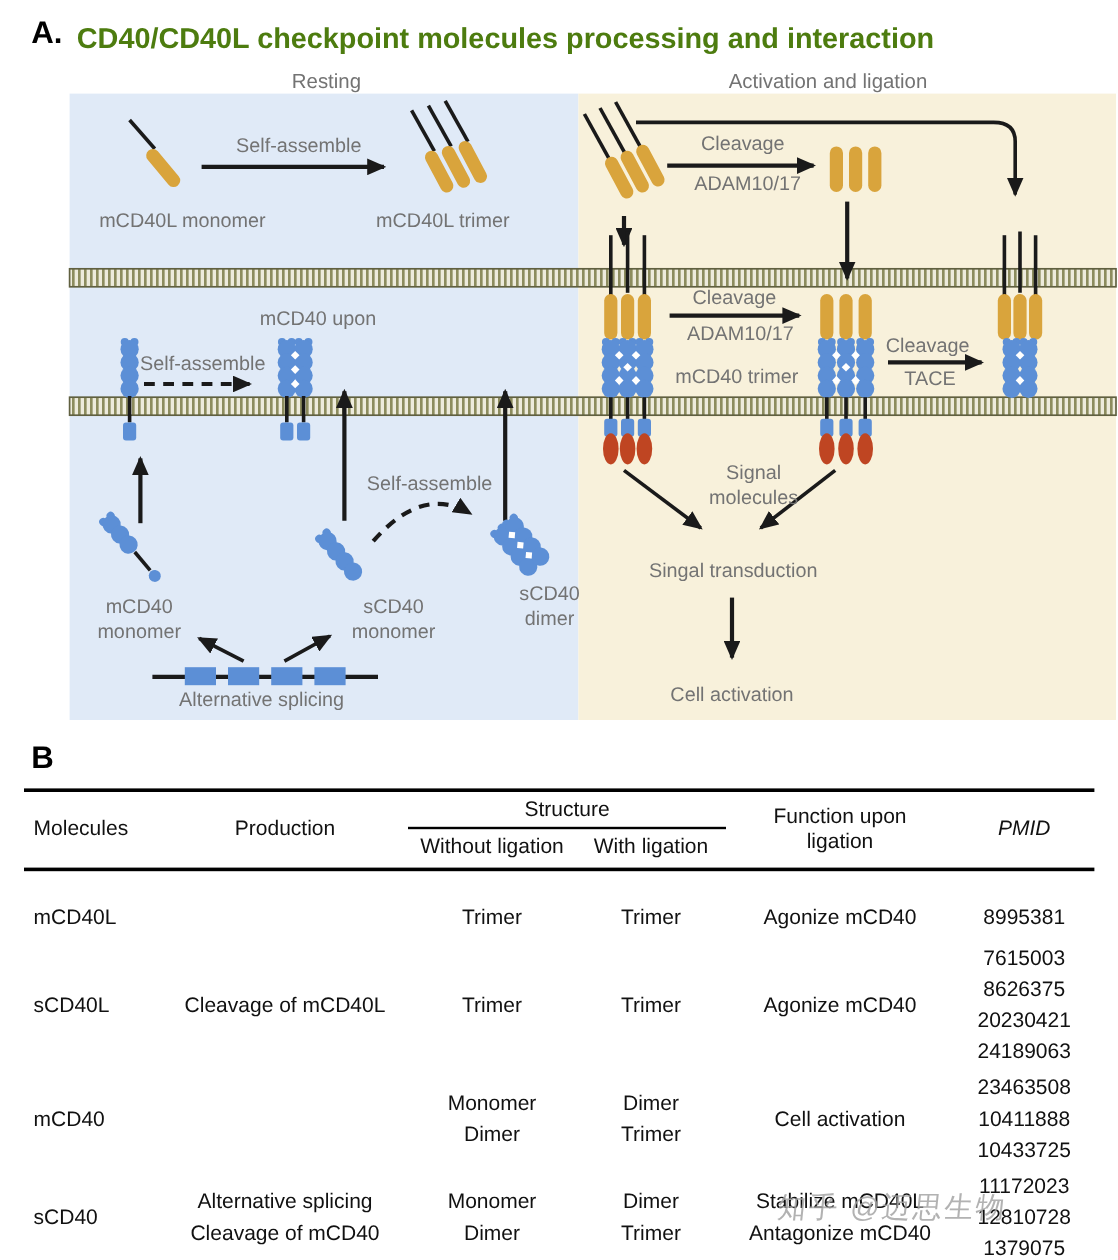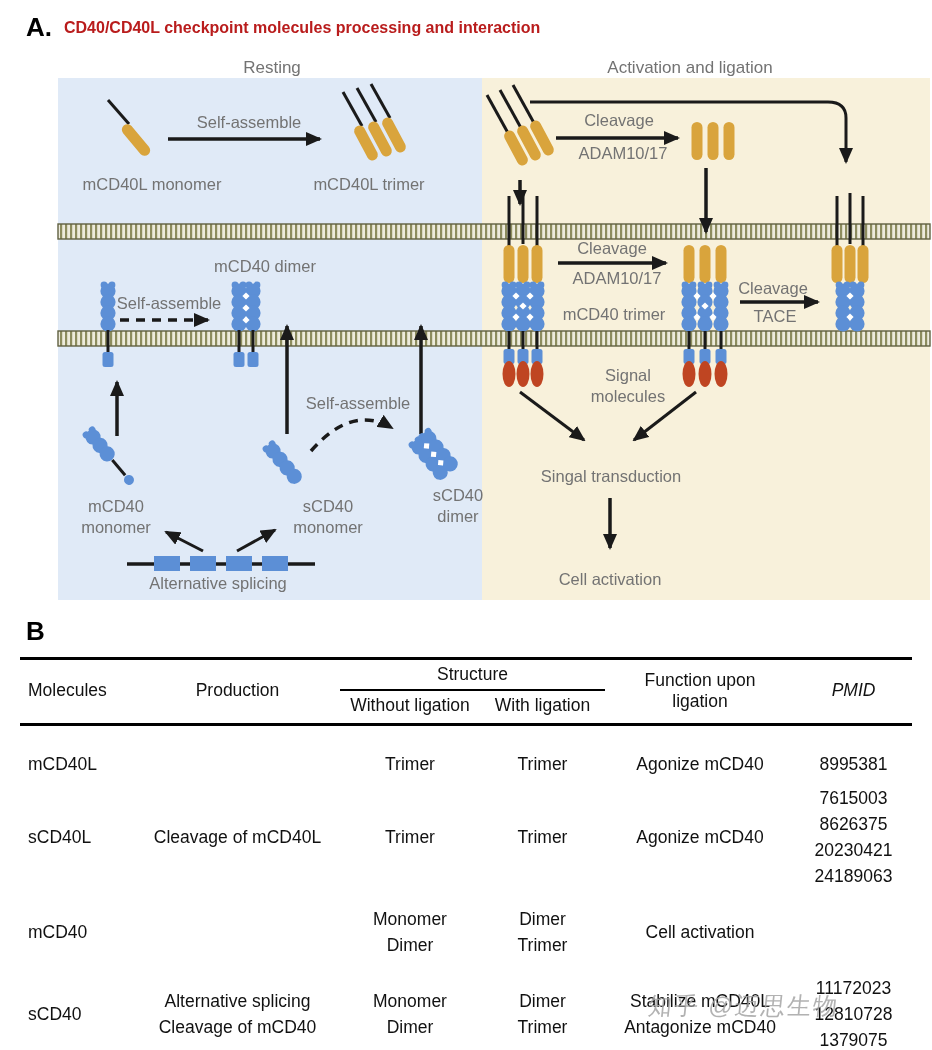--- a/index.html
+++ b/index.html
@@ -3,21 +3,21 @@
 <meta charset="utf-8">
 <style>
   html,body{margin:0;padding:0;background:#fff;}
   #page{position:relative;width:932px;height:1050px;background:#fff;overflow:hidden;
         font-family:"Liberation Sans",sans-serif;color:#111;}
   svg{position:absolute;left:0;top:0;pointer-events:none;}
   .lbl{position:absolute;transform:translateX(-50%);white-space:nowrap;
        font-size:16.5px;color:#737373;text-align:center;line-height:1.25;}
   .region{font-size:17px;}
   .panel-label{position:absolute;font-weight:bold;font-size:26px;color:#000;}
-  .panel-title{position:absolute;font-weight:bold;font-size:16px;color:#b91c1c;white-space:nowrap;}
+  .panel-title{position:absolute;font-weight:bold;font-size:24px;color:#4d7c0f;white-space:nowrap;}
   
   #tableB{position:absolute;left:20px;top:657px;width:892px;
           border-top:3px solid #000;border-bottom:3px solid #000;font-size:17.5px;}
   .thead{display:grid;grid-template-columns:115px 205px 140px 125px 190px 117px;
          border-bottom:3px solid #000;}
   .thead .h{display:flex;align-items:center;justify-content:center;text-align:center;
             white-space:pre-line;line-height:1.25;}
   .h-span2{grid-row:1/3;}
   .h-struct{grid-column:3/5;grid-row:1;align-self:end;border-bottom:2px solid #000;
             padding:4px 0 3px 0;}
@@ -260,39 +260,39 @@
 
   <div class="panel-label" style="left:26px;top:12px;">A.</div>
   <div class="panel-title" style="left:64px;top:19px;">CD40/CD40L checkpoint molecules processing and interaction</div>
 
   <div class="lbl region" style="left:272px;top:57px;">Resting</div>
   <div class="lbl region" style="left:690px;top:57px;">Activation and ligation</div>
 
   <div class="lbl" style="left:146px;top:174px;padding-left:12px;">mCD40L monomer</div>
   <div class="lbl" style="left:249px;top:112px;">Self-assemble</div>
   <div class="lbl" style="left:369px;top:174px;">mCD40L trimer</div>
-  <div class="lbl" style="left:265px;top:256px;">mCD40 dimer</div>
+  <div class="lbl" style="left:265px;top:256px;">mCD40 upon</div>
   <div class="lbl" style="left:169px;top:293px;">Self-assemble</div>
   <div class="lbl" style="left:358px;top:393px;">Self-assemble</div>
   <div class="lbl" style="left:116px;top:496px;white-space:pre-line;">mCD40
 monomer</div>
   <div class="lbl" style="left:328px;top:496px;white-space:pre-line;">sCD40
 monomer</div>
   <div class="lbl" style="left:458px;top:485px;white-space:pre-line;">sCD40
 dimer</div>
   <div class="lbl" style="left:218px;top:573px;">Alternative splicing</div>
 
   <div class="lbl" style="left:619px;top:110px;">Cleavage</div>
   <div class="lbl" style="left:623px;top:143px;">ADAM10/17</div>
   <div class="lbl" style="left:612px;top:238px;">Cleavage</div>
   <div class="lbl" style="left:617px;top:268px;">ADAM10/17</div>
   <div class="lbl" style="left:614px;top:304px;">mCD40 trimer</div>
   <div class="lbl" style="left:773px;top:278px;">Cleavage</div>
   <div class="lbl" style="left:775px;top:306px;">TACE</div>
-  <div class="lbl" style="left:628px;top:365px;white-space:pre-line;">Signal
+  <div class="lbl" style="left:628px;top:384px;white-space:pre-line;">Signal
 molecules</div>
   <div class="lbl" style="left:611px;top:466px;">Singal transduction</div>
   <div class="lbl" style="left:610px;top:569px;">Cell activation</div>
 
   <div class="panel-label" style="left:26px;top:616px;">B</div>
 
   <div id="tableB">
     <div class="thead">
       <div class="h h-span2" style="grid-column:1;justify-content:flex-start;padding-left:8px;">Molecules</div>
       <div class="h h-span2" style="grid-column:2;">Production</div>
@@ -326,20 +326,23 @@
     </div>
 
     <div class="trow r2">
       <div class="c mol">mCD40</div>
       <div class="c"></div>
       <div class="c">Monomer
 Dimer</div>
       <div class="c">Dimer
 Trimer</div>
       <div class="c">Cell activation</div>
+      <div class="c">23463508
+10411888
+10433725</div>
     </div>
 
     <div class="trow r3">
       <div class="c mol">sCD40</div>
       <div class="c">Alternative splicing
 Cleavage of mCD40</div>
       <div class="c">Monomer
 Dimer</div>
       <div class="c">Dimer
 Trimer</div>

